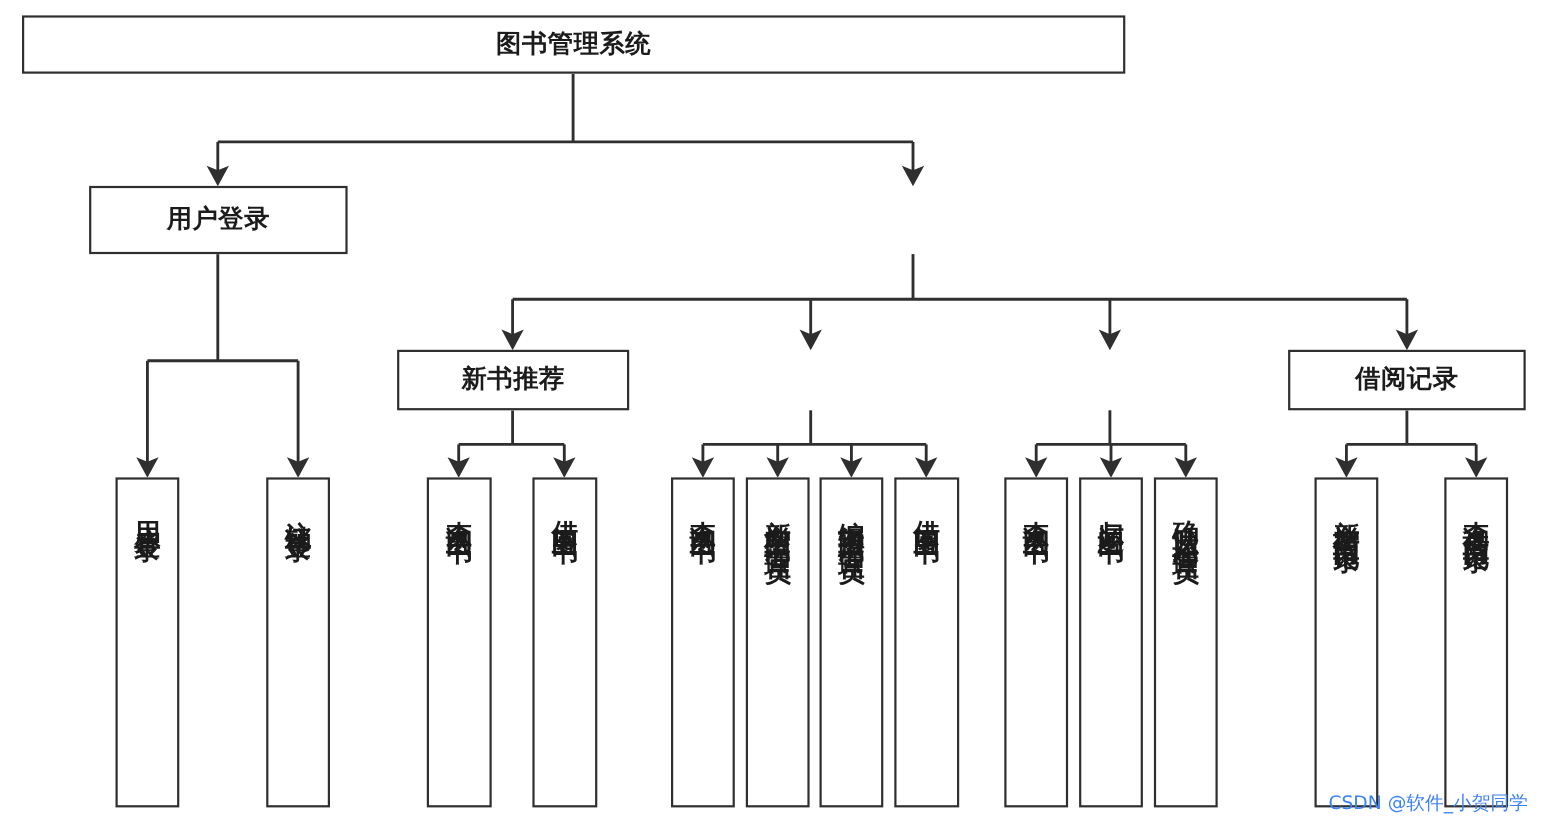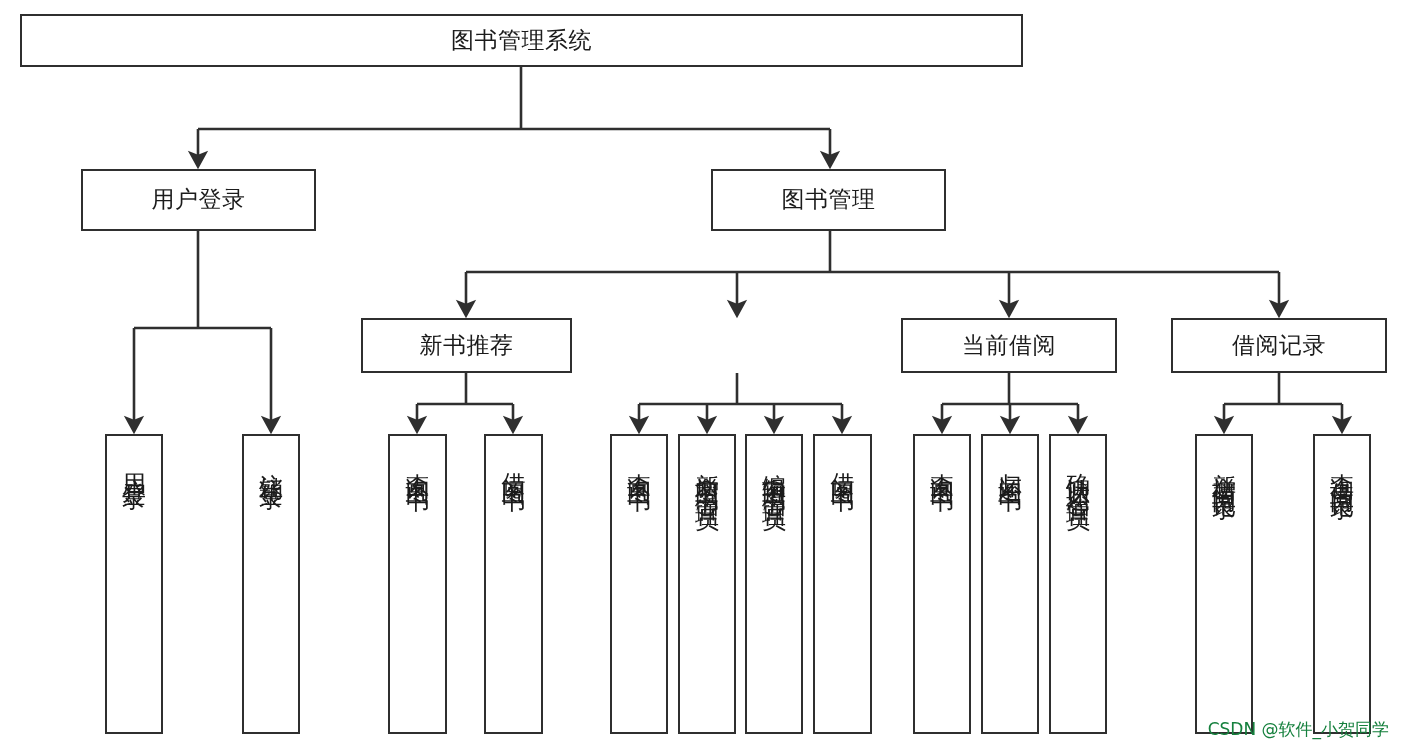--- a/index.html
+++ b/index.html
@@ -27,20 +27,21 @@
   .node {
     position: absolute;
     box-sizing: border-box;
     background: #ffffff;
     border: 2.2px solid #2f2f2f;
     display: flex;
     align-items: center;
     justify-content: center;
     color: #1b1b1b;
     z-index: 2;
+    font-weight: bold;
   }
   .node-label {
     display: block;
     line-height: 1.18;
     letter-spacing: 0.5px;
     white-space: nowrap;
   }
   
   .node.horiz .node-label {
     writing-mode: horizontal-tb;
@@ -58,21 +59,21 @@
     text-orientation: upright;
     font-size: 24px;
     letter-spacing: 5px;
     line-height: 1;
   }
   .watermark {
     position: absolute;
     right: 16px;
     bottom: 6px;
     font-size: 17px;
-    color: #15803d;
+    color: #3b82f6;
     font-family: "DejaVu Sans", "Liberation Sans", sans-serif;
     white-space: nowrap;
     z-index: 5;
     pointer-events: none;
   }
 </style>
 </head>
 <body>
 
 <div id="canvas">
@@ -128,32 +129,26 @@
   </svg>
 
   <div class="node horiz root" style="left:20px; top:14px; width:1003px; height:53px;">
     <span class="node-label">图书管理系统</span>
   </div>
 
   <div class="node horiz" style="left:81px; top:169px; width:235px; height:62px;">
     <span class="node-label">用户登录</span>
   </div>
 
-  <div class="node horiz" style="left:711px; top:169px; width:235px; height:62px;">
-    <span class="node-label">图书管理</span>
-  </div>
 
   <div class="node horiz" style="left:361px; top:318px; width:211px; height:55px;text-align:center;">
     <span class="node-label">新书推荐</span>
   </div>
 
 
-  <div class="node horiz" style="left:901px; top:318px; width:216px; height:55px;">
-    <span class="node-label">当前借阅</span>
-  </div>
 
   <div class="node horiz" style="left:1171px; top:318px; width:216px; height:55px;">
     <span class="node-label">借阅记录</span>
   </div>
 
   <div class="node vert" style="left:105px; top:434px; width:58px; height:300px;">
     <span class="node-label">用户登录</span>
   </div>
 
   <div class="node vert" style="left:242px; top:434px; width:58px; height:300px;">

